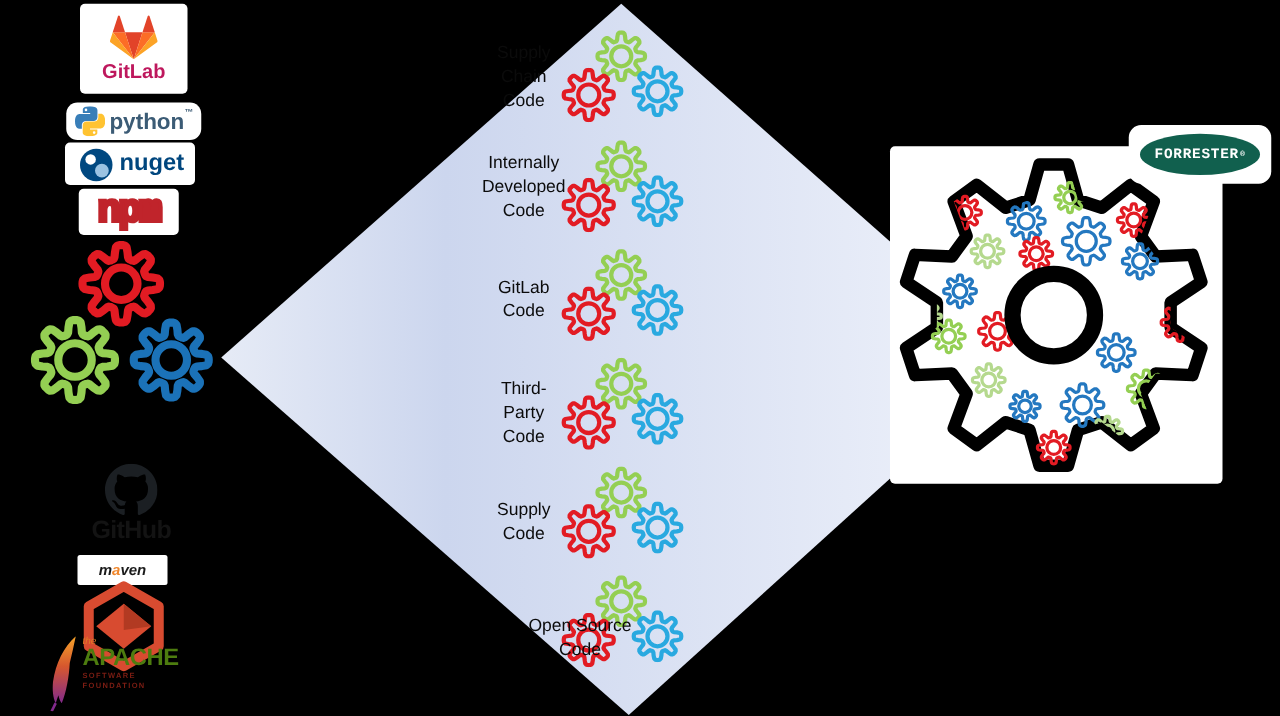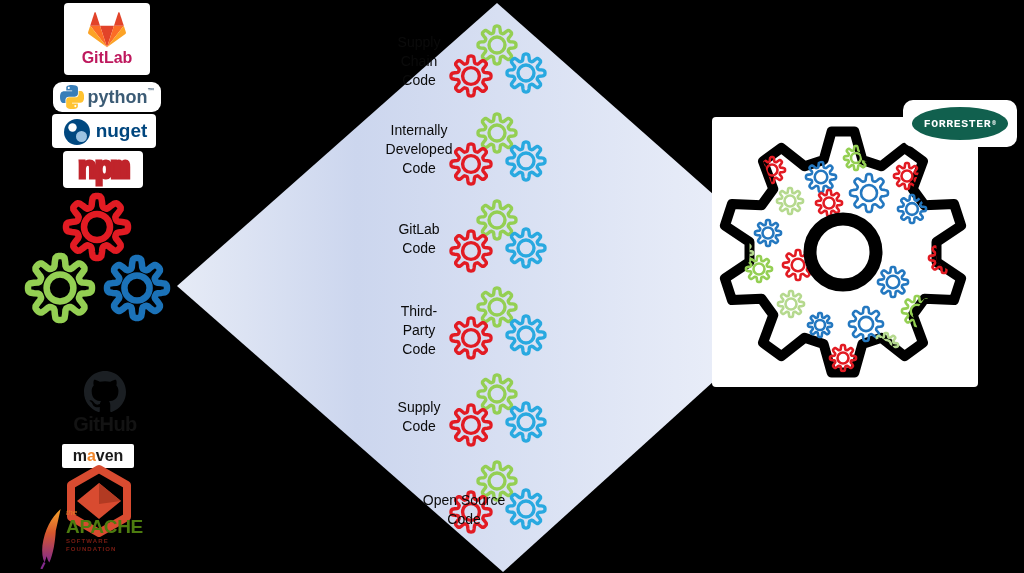--- a/index.html
+++ b/index.html
@@ -16,21 +16,21 @@
   .whitebox{background:#fff;border-radius:4px;}
   .gitlab-box{flex-direction:column;}
   .gitlab-text{font-size:16px;font-weight:600;color:#be185d;margin-top:1px;}
   .py-text{font-size:18px;font-weight:bold;color:#3b5b75;}
   .py-text sup{font-size:7px;vertical-align:top;}
   .nuget-text{font-size:19px;font-weight:bold;color:#00467e;margin-left:5px;}
   .npm-text{font-family:"Liberation Mono",monospace;font-size:31px;font-weight:700;
             color:#c0242b;-webkit-text-stroke:3px #c0242b;letter-spacing:-2px;line-height:1;}
   .github-block{flex-direction:column;}
   .gh-text{font-size:20px;font-weight:800;color:#131313;letter-spacing:-0.5px;}
-  .maven-text{font-size:16px;font-weight:700;color:#1a1a1a;}
+  .maven-text{font-size:12px;font-weight:700;font-style:italic;color:#1a1a1a;}
   .mv-a{color:#f0862b;}
   .apache-block{align-items:flex-start;}
   .ap-texts{margin-left:2px;}
   .ap-the{font-size:8px;font-style:italic;color:#e07c26;line-height:8px;}
   .ap-name{font-size:19px;font-weight:700;color:#4d7c0f;letter-spacing:-0.3px;line-height:20px;}
   .ap-sub{font-size:6px;font-weight:700;color:#7c1d13;letter-spacing:1.1px;line-height:8px;}
   
   .forrester{position:absolute;z-index:4;left:903px;top:100px;width:114px;height:47px;
              background:#fff;border-radius:10px;display:flex;align-items:center;justify-content:center;}
   .forrester-ellipse{width:96px;height:33px;border-radius:50%;

